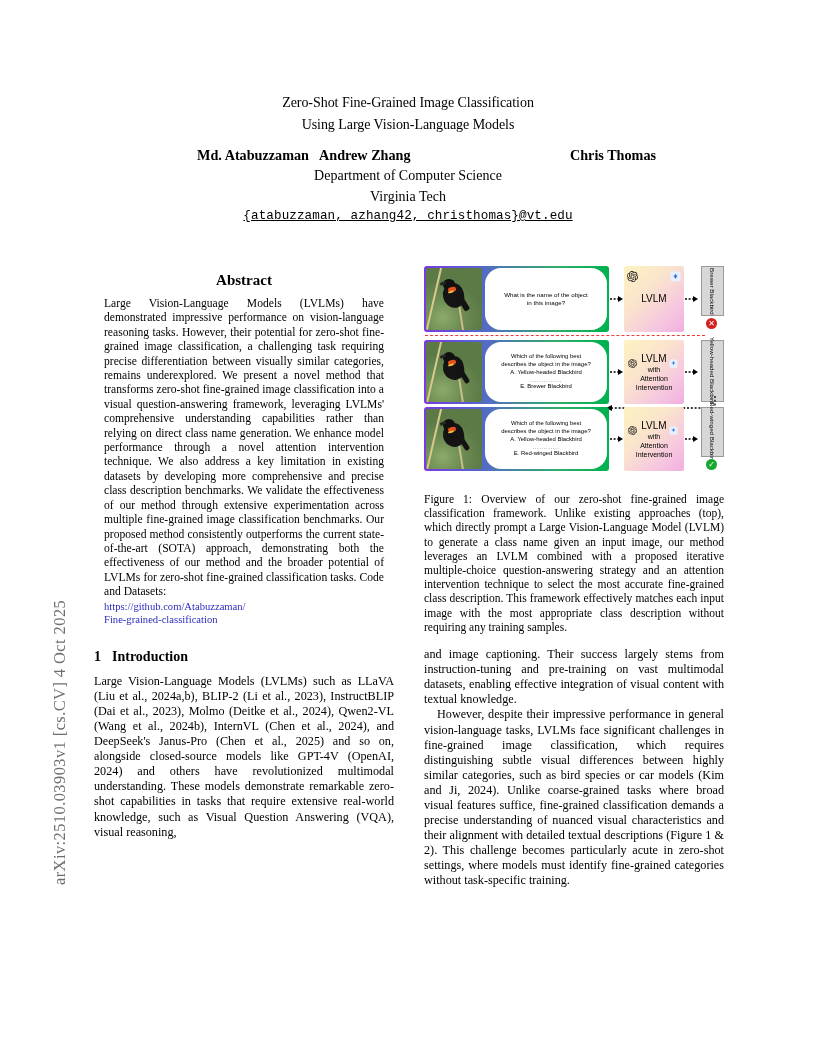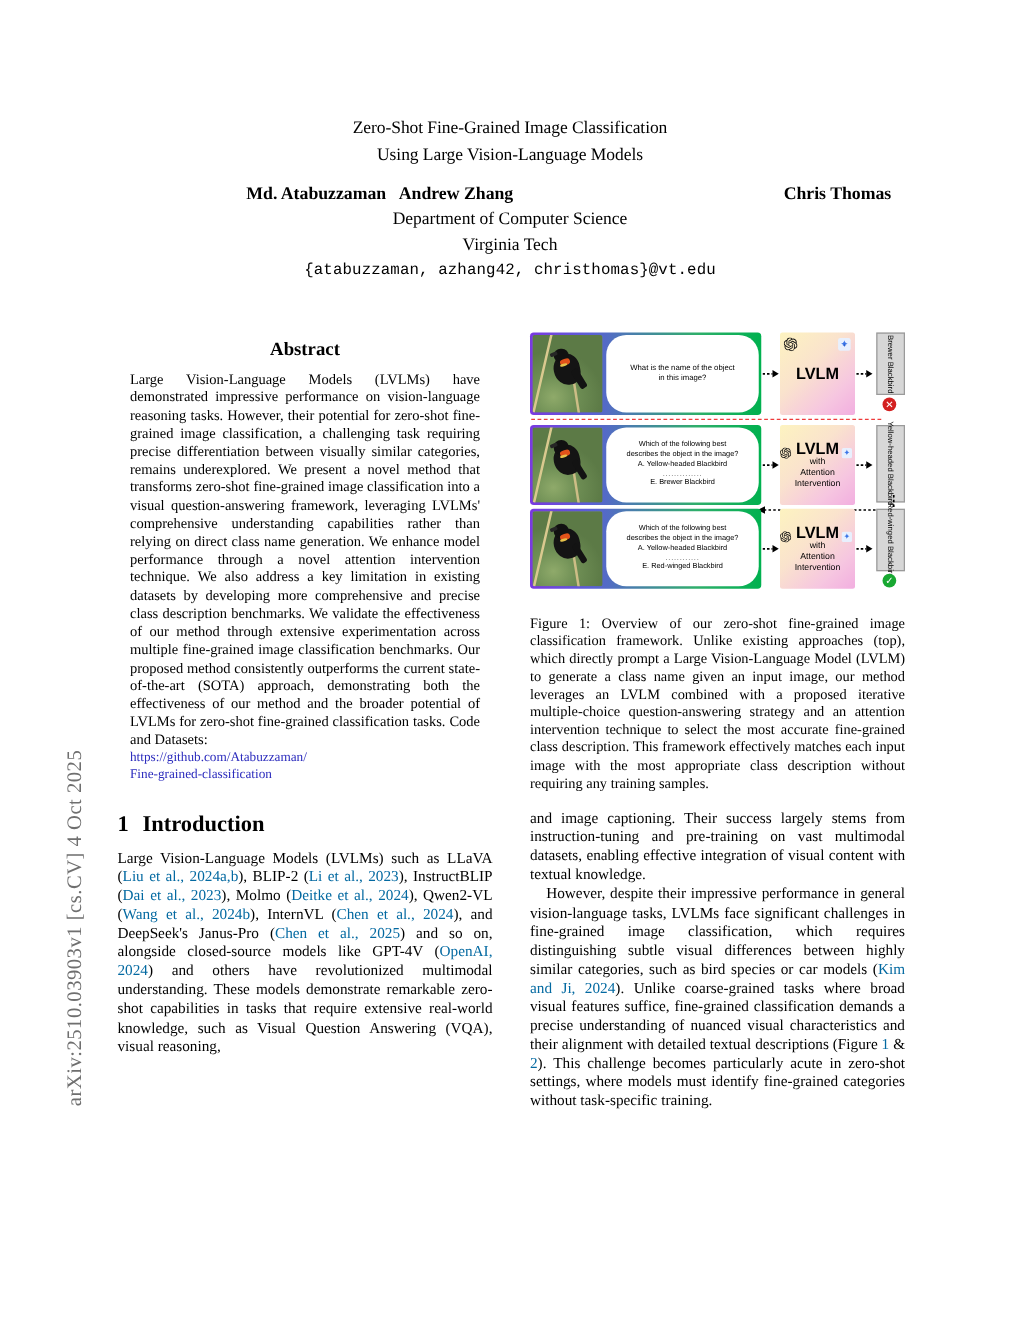--- a/index.html
+++ b/index.html
@@ -66,31 +66,32 @@
     margin-top: 12px;
     font-size: 14.2px;
     font-weight: bold;
     display: flex;
     justify-content: center;
     gap: 0px;
   }
   #author-row .author { display: inline-block; }
   #author-row .author:nth-child(1) { width: 206px; text-align: right; padding-right: 10px;}
   #author-row .author:nth-child(2) { width: 180px; text-align: left; }
-  #author-row .author:nth-child(3) { width: 200px; text-align: right; padding-left: 14px;}
+  #author-row .author:nth-child(3) { width: 200px; text-align: center; padding-left: 14px;}
   .affil {
     font-size: 14px;
     line-height: 17.5px;
     margin-top: 3px;
   }
   #email {
     font-family: "Liberation Mono", "DejaVu Sans Mono", monospace;
     font-size: 12.6px;
     margin-top: 4px;
     letter-spacing: 0.1px;
+    text-decoration: underline;
   }
 
   
   .col {
     position: absolute;
     width: 300px;
     top: 272px;
   }
   #col-left  { left: 4px; }
   #col-right { left: 334px; }
@@ -112,35 +113,35 @@
   .url-line {
     font-family: Liberation Serif, serif;
     font-size: 10.6px;
     color: #2b2bbd;
     line-height: 13.6px;
     text-align: left;
     word-break: break-all;
   }
 
   h1.numbered-head {
-    font-size: 18px;
+    font-size: 14px;
     font-weight: bold;
     margin: 22px 0 9px 0;
   }
   h1.numbered-head .num { margin-right: 11px; }
 
   .body-text {
     font-size: 12.2px;
     line-height: 15.1px;
     text-align: justify;
     hyphens: manual;
   }
   .body-text p { margin: 0; }
   .body-text p + p { text-indent: 13px; }
-  .cite { color: #0369a1; }
+  .cite { color: #000000; }
 
   .caption {
     font-size: 11.5px;
     line-height: 14.2px;
     text-align: justify;
     margin-top: 8px;
   }
 
   
   #figure-1 {
@@ -314,22 +315,22 @@
     background: linear-gradient(135deg, #fdf3c0 0%, #fae3cd 40%, #f6c6e0 75%, #f2aee0 100%);
     display: flex;
     align-items: center;
     justify-content: center;
     flex-direction: column;
     flex: 0 0 auto;
     box-sizing: border-box;
   }
   .lvlm-box .lvlm-label {
     font-family: "Liberation Sans", "DejaVu Sans", sans-serif;
-    font-weight: bold;
-    font-size: 13px;
+    font-weight: normal;
+    font-size: 10px;
     color: #000;
     line-height: 9.5px;
   }
   .lvlm-box .lvlm-sub {
     font-family: "Liberation Sans", "DejaVu Sans", sans-serif;
     font-size: 7px;
     color: #000;
     line-height: 9.3px;
     text-align: center;
   }

